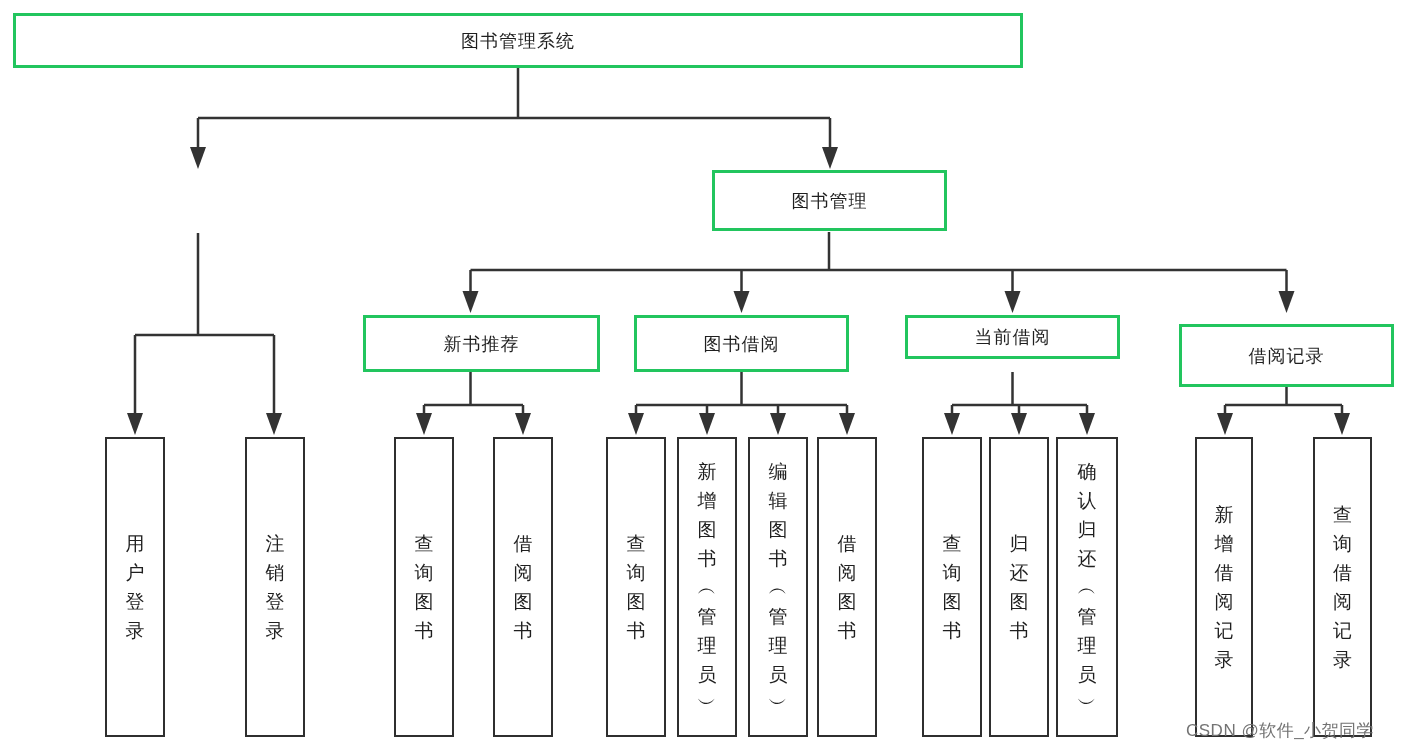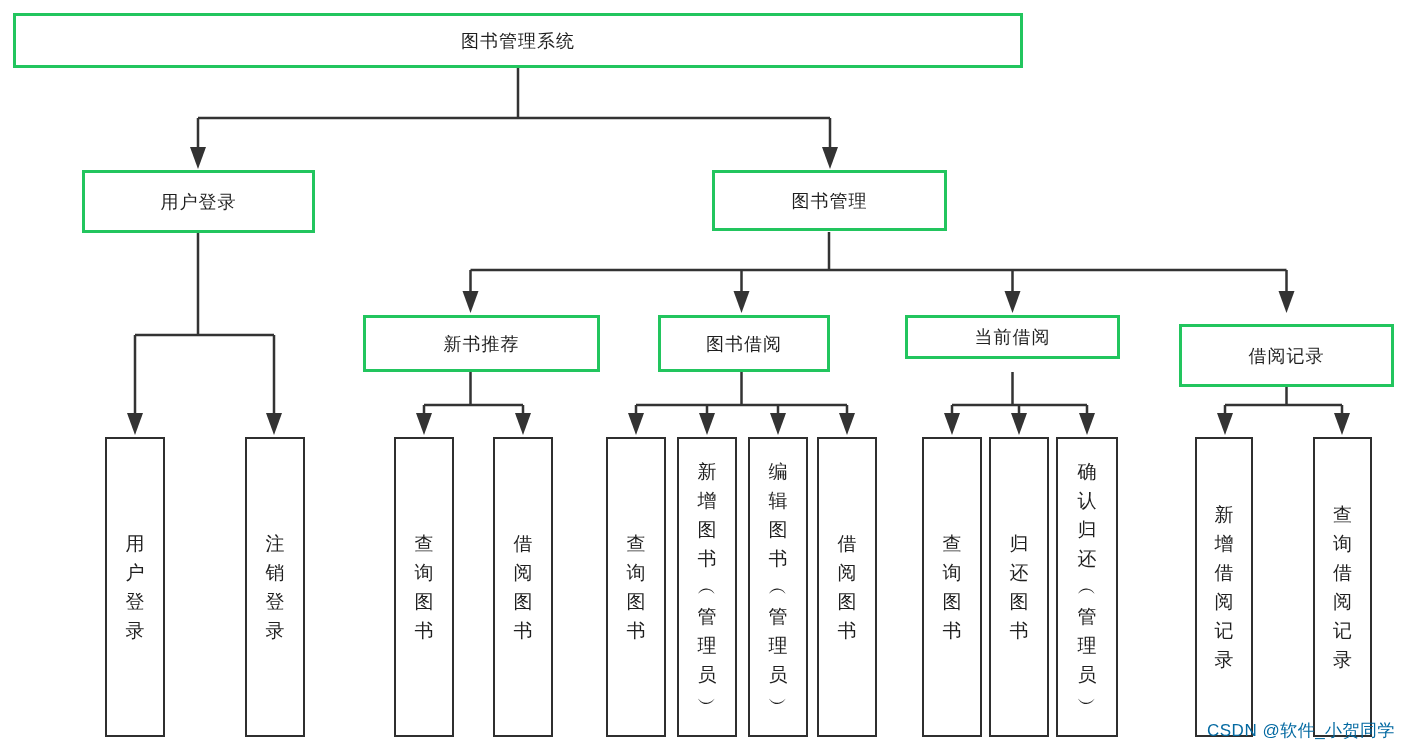--- a/index.html
+++ b/index.html
@@ -14,21 +14,21 @@
     font-size:18px;letter-spacing:1px;box-sizing:border-box;
   }
   .vbox{
     position:absolute;border:2.5px solid #2f2f2f;background:#ffffff;z-index:2;
     top:437px;height:300px;box-sizing:border-box;
     display:flex;flex-direction:column;align-items:center;justify-content:center;
   }
   .vbox span{display:block;font-size:19px;line-height:29px;text-align:center;}
   #watermark{
     position:absolute;left:1186px;top:719px;z-index:3;
-    font-size:17px;color:#0369a1;letter-spacing:0.5px;white-space:nowrap;margin-left:21px;
+    font-size:17px;color:#737373;letter-spacing:0.5px;white-space:nowrap;
   }
 </style>
 </head>
 <body>
 
 <div id="canvas">
 
   <svg id="wires" width="1405" height="747" viewBox="0 0 1405 747">
     <defs>
       <path id="tri" d="M-8,0 L8,0 L0,22 Z" fill="#333333"></path>
@@ -62,31 +62,28 @@
       <use href="#tri" transform="translate(1087,413)"></use>
       <use href="#tri" transform="translate(1225,413)"></use>
       <use href="#tri" transform="translate(1342,413)"></use>
     </g>
   </svg>
 
   <div class="hbox" style="left:13px;top:13px;width:1010px;height:55px">
     <span>图书管理系统</span>
   </div>
 
-  <div class="hbox" style="left:82px;top:170px;width:233px;height:63px">
-    <span>用户登录</span>
-  </div>
   <div class="hbox" style="left:712px;top:170px;width:235px;height:61px">
     <span>图书管理</span>
   </div>
 
   <div class="hbox" style="left:363px;top:315px;width:237px;height:57px">
     <span>新书推荐</span>
   </div>
-  <div class="hbox" style="left:658px;top:315px;width:172px;height:57px">
+  <div class="hbox" style="left:634px;top:315px;width:215px;height:57px">
     <span>图书借阅</span>
   </div>
   <div class="hbox" style="left:905px;top:315px;width:215px;height:44px">
     <span>当前借阅</span>
   </div>
   <div class="hbox" style="left:1179px;top:324px;width:215px;height:63px">
     <span>借阅记录</span>
   </div>
 
   <div class="vbox" style="left:105px;width:60px">

